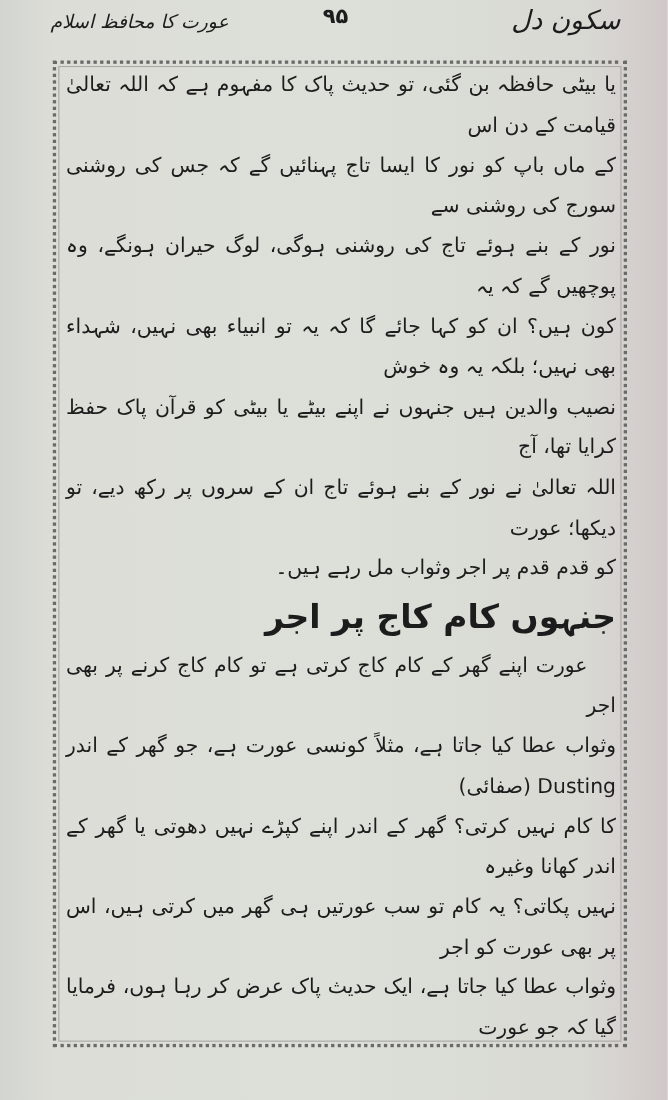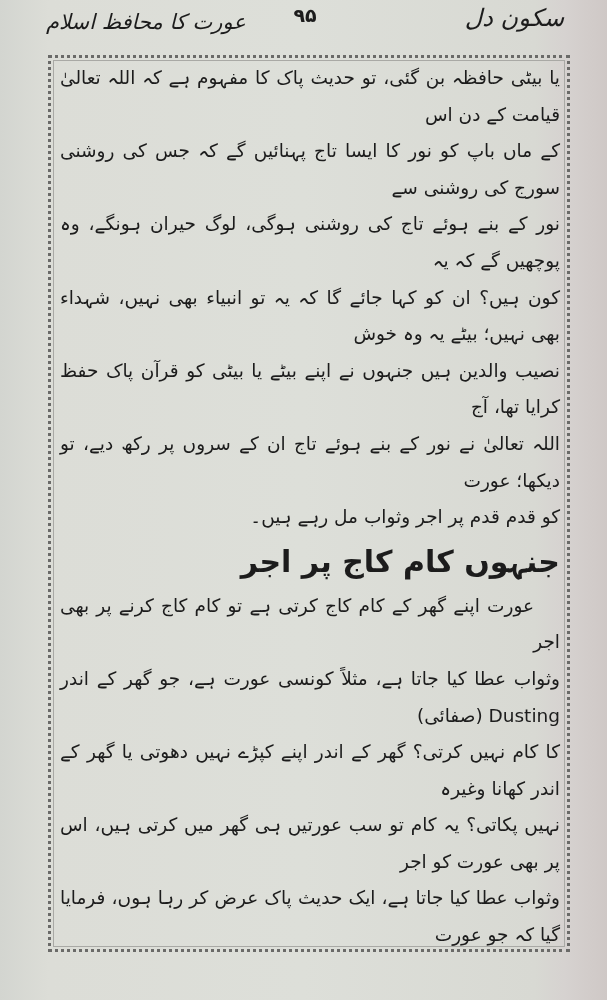--- a/index.html
+++ b/index.html
@@ -7,21 +7,21 @@
     width: 607px; height: 1000px; overflow: hidden;
     background: linear-gradient(90deg, #d3d5d0 0%, #dcddd7 8%, #dddfd9 50%, #d8d9d3 88%, #d6d2d0 93%, #cfc8c6 100%);
     font-family: "DejaVu Sans", sans-serif;
     color: #1c1c1c;
     position: relative;
   }
   .header {
     position: absolute; top: 4px; left: 40px; width: 530px; height: 32px;
   }
   .header .running-left {
-    position: absolute; left: 6px; top: 6px; font-size: 21px; font-style: italic;
+    position: absolute; left: 6px; top: 6px; font-size: 17px; font-style: italic;
   }
   .header .page-num {
     position: absolute; left: 0; right: 0; top: 0; text-align: center; font-size: 19px; font-weight: bold;
   }
   .header .running-right {
     position: absolute; right: 6px; top: 0; font-size: 24px; font-style: italic;
   }
   .frame {
     position: absolute; left: 48px; top: 55px; width: 522px; height: 897px;
     box-sizing: border-box;
@@ -49,21 +49,21 @@
   <span class="running-right">سکون دل</span>
 </div>
 
 <div class="frame"></div>
 
 <div class="content">
   <div>
     <p>یا بیٹی حافظہ بن گئی، تو حدیث پاک کا مفہوم ہے کہ اللہ تعالیٰ قیامت کے دن اس</p>
     <p>کے ماں باپ کو نور کا ایسا تاج پہنائیں گے کہ جس کی روشنی سورج کی روشنی سے</p>
     <p>نور کے بنے ہوئے تاج کی روشنی ہوگی، لوگ حیران ہونگے، وہ پوچھیں گے کہ یہ</p>
-    <p>کون ہیں؟ ان کو کہا جائے گا کہ یہ تو انبیاء بھی نہیں، شہداء بھی نہیں؛ بیٹے یہ وہ خوش</p>
+    <p>کون ہیں؟ ان کو کہا جائے گا کہ یہ تو انبیاء بھی نہیں، شہداء بھی نہیں؛ بلکہ یہ وہ خوش</p>
     <p>نصیب والدین ہیں جنہوں نے اپنے بیٹے یا بیٹی کو قرآن پاک حفظ کرایا تھا، آج</p>
     <p>اللہ تعالیٰ نے نور کے بنے ہوئے تاج ان کے سروں پر رکھ دیے، تو دیکھا؛ عورت</p>
     <p class="last">کو قدم قدم پر اجر وثواب مل رہے ہیں۔</p>
   </div>
 
   <div class="heading">جنہوں کام کاج پر اجر</div>
 
   <div>
     <p class="indent">عورت اپنے گھر کے کام کاج کرتی ہے تو کام کاج کرنے پر بھی اجر</p>
     <p>وثواب عطا کیا جاتا ہے، مثلاً کونسی عورت ہے، جو گھر کے اندر Dusting (صفائی)</p>

